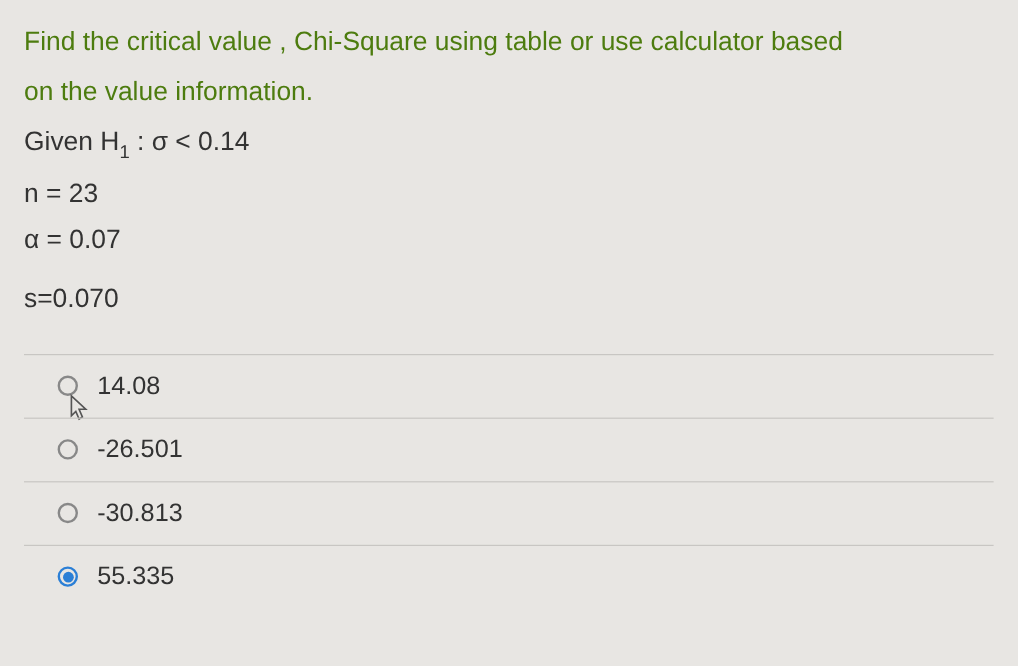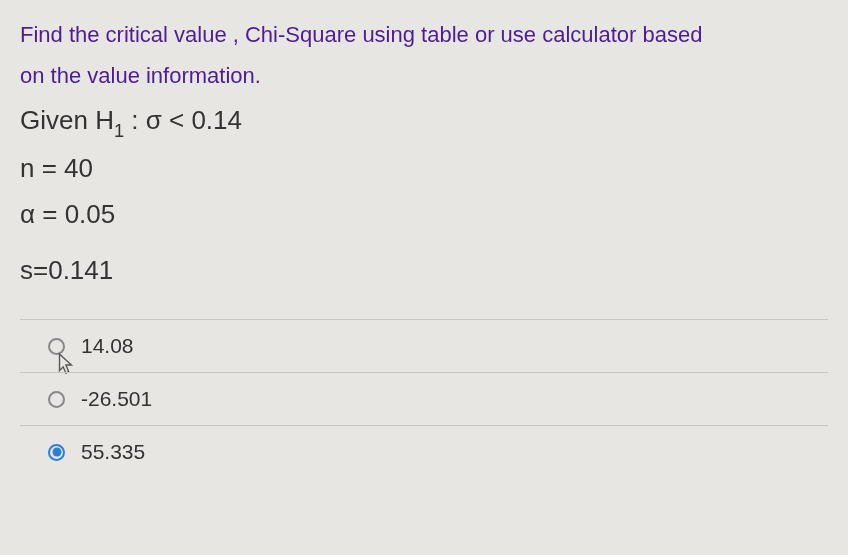--- a/index.html
+++ b/index.html
@@ -12,25 +12,25 @@
       height: 555px;
       background: #e8e6e3;
       font-family: Arial, Helvetica, sans-serif;
       color: #3a3a3a;
       padding: 18px 20px;
       overflow: hidden;
     }
     .question-text {
       font-size: 22px;
       line-height: 1.5;
-      color: #4c1d95;
+      color: #4d7c0f;
       margin-bottom: 8px;
     }
     .given-line {
-      font-size: 26px;
+      font-size: 22px;
       line-height: 1.6;
       color: #333;
       margin-bottom: 4px;
     }
     .math-expr {
       font-family: Arial, sans-serif;
     }
     .sub {
       font-size: 0.7em;
       vertical-align: sub;
@@ -100,40 +100,44 @@
 </head>
 <body>
 
 <div class="question-text">Find the critical value , Chi-Square using table or use calculator based</div>
 <div class="question-text">on the value information.</div>
 
 <div class="given-line">
   <span>Given  </span><span class="math-expr">H</span><span class="sub">1</span><span> : σ &lt; 0.14</span>
 </div>
 
-<div class="given-line">n = 40</div>
-<div class="given-line">α = 0.05</div>
-<div class="given-line s-line">s=0.141</div>
+<div class="given-line">n = 23</div>
+<div class="given-line">α = 0.07</div>
+<div class="given-line s-line">s=0.070</div>
 
 <div class="options">
 
   <div class="option-row opt-first">
     <span class="radio"></span>
     <span>14.08</span>
     <span class="cursor">
       <svg viewBox="0 0 24 28">
         <path d="M6 2 L6 20 L10 16 L13 23 L16 21 L13 14 L19 14 Z" fill="#e8e6e3" stroke="#555" stroke-width="1.5"></path>
       </svg>
     </span>
   </div>
 
   <div class="option-row">
     <span class="radio"></span>
     <span>-26.501</span>
   </div>
 
+  <div class="option-row">
+    <span class="radio"></span>
+    <span>-30.813</span>
+  </div>
 
   <div class="option-row">
     <span class="radio selected"></span>
     <span>55.335</span>
   </div>
 
 </div>
 
 </body></html>

